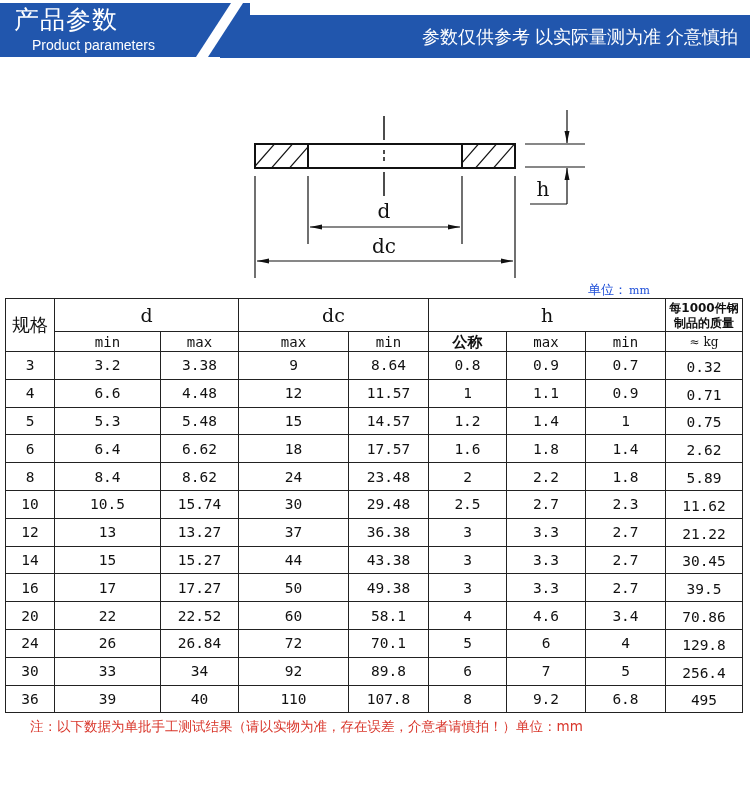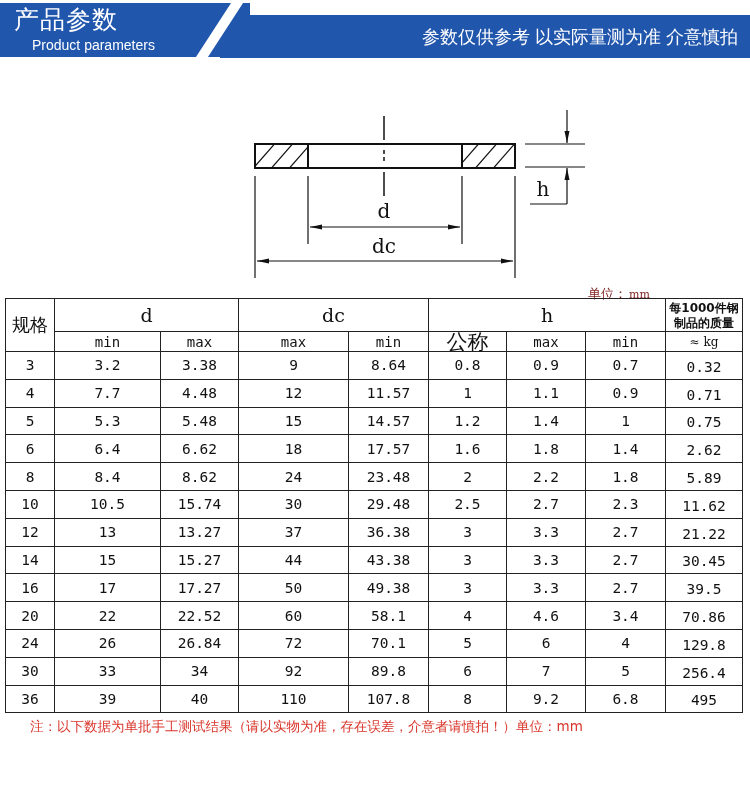--- a/index.html
+++ b/index.html
@@ -29,38 +29,38 @@
   }
   .hdr-note {
     position: absolute; right: 12px; top: 24px; color: #ffffff; font-size: 18px; line-height: 26px;
     font-family: Liberation Sans, sans-serif;
   }
 
   
   .diagram { position: absolute; left: 240px; top: 110px; width: 360px; height: 180px; }
   .diagram svg { display: block; }
   .unit-label {
-    position: absolute; left: 588px; top: 282px; font-size: 13px; line-height: 24px; color: #7f1d1d;
+    position: absolute; left: 588px; top: 282px; font-size: 13px; line-height: 16px; color: #1d4ed8;
     font-family: "DejaVu Serif", serif;
   }
   .unit-label .mm { font-size: 11px; margin-left: 2px; }
 
   
   .spec-table {
     position: absolute; left: 5px; top: 298px; border-collapse: collapse; table-layout: fixed;
     font-family: "DejaVu Sans Mono", monospace; color: #111;
   }
   .spec-table td, .spec-table th {
     border: 1.5px solid #222; padding: 0; text-align: center; vertical-align: middle;
     font-weight: normal; font-size: 14px; overflow: hidden; white-space: nowrap;
   }
   .spec-table th.grp { height: 31px; font-size: 19px; font-family: "DejaVu Serif", serif; }
   .spec-table th.sub { height: 19px; font-size: 14px; line-height: 16px; }
   .spec-table th.spec { font-size: 18px; font-family: Liberation Sans, sans-serif; }
-  .spec-table th.sub.cn { font-size: 21px; font-family: "DejaVu Sans", sans-serif; }
+  .spec-table th.sub.cn { font-size: 15px; font-family: "DejaVu Sans", sans-serif; font-weight: bold; }
   .spec-table th.mass {
     font-family: "DejaVu Sans", sans-serif; font-size: 12px; font-weight: bold; line-height: 15px;
     white-space: normal; padding-top: 2px;
   }
   .spec-table th.mass-unit { font-size: 12px; font-family: "DejaVu Serif", serif; height: 19px; }
   .spec-table td { height: 23.8px; font-size: 14.5px; }
   .spec-table td.mass-val { padding-top: 3px; }
 
   
   .footnote {
@@ -178,21 +178,21 @@
         <td>3.38</td>
         <td>9</td>
         <td>8.64</td>
         <td>0.8</td>
         <td>0.9</td>
         <td>0.7</td>
         <td class="mass-val">0.32</td>
       </tr>
     <tr>
         <td>4</td>
-        <td>7.7</td>
+        <td>6.6</td>
         <td>4.48</td>
         <td>12</td>
         <td>11.57</td>
         <td>1</td>
         <td>1.1</td>
         <td>0.9</td>
         <td class="mass-val">0.71</td>
       </tr>
     <tr>
         <td>5</td>

